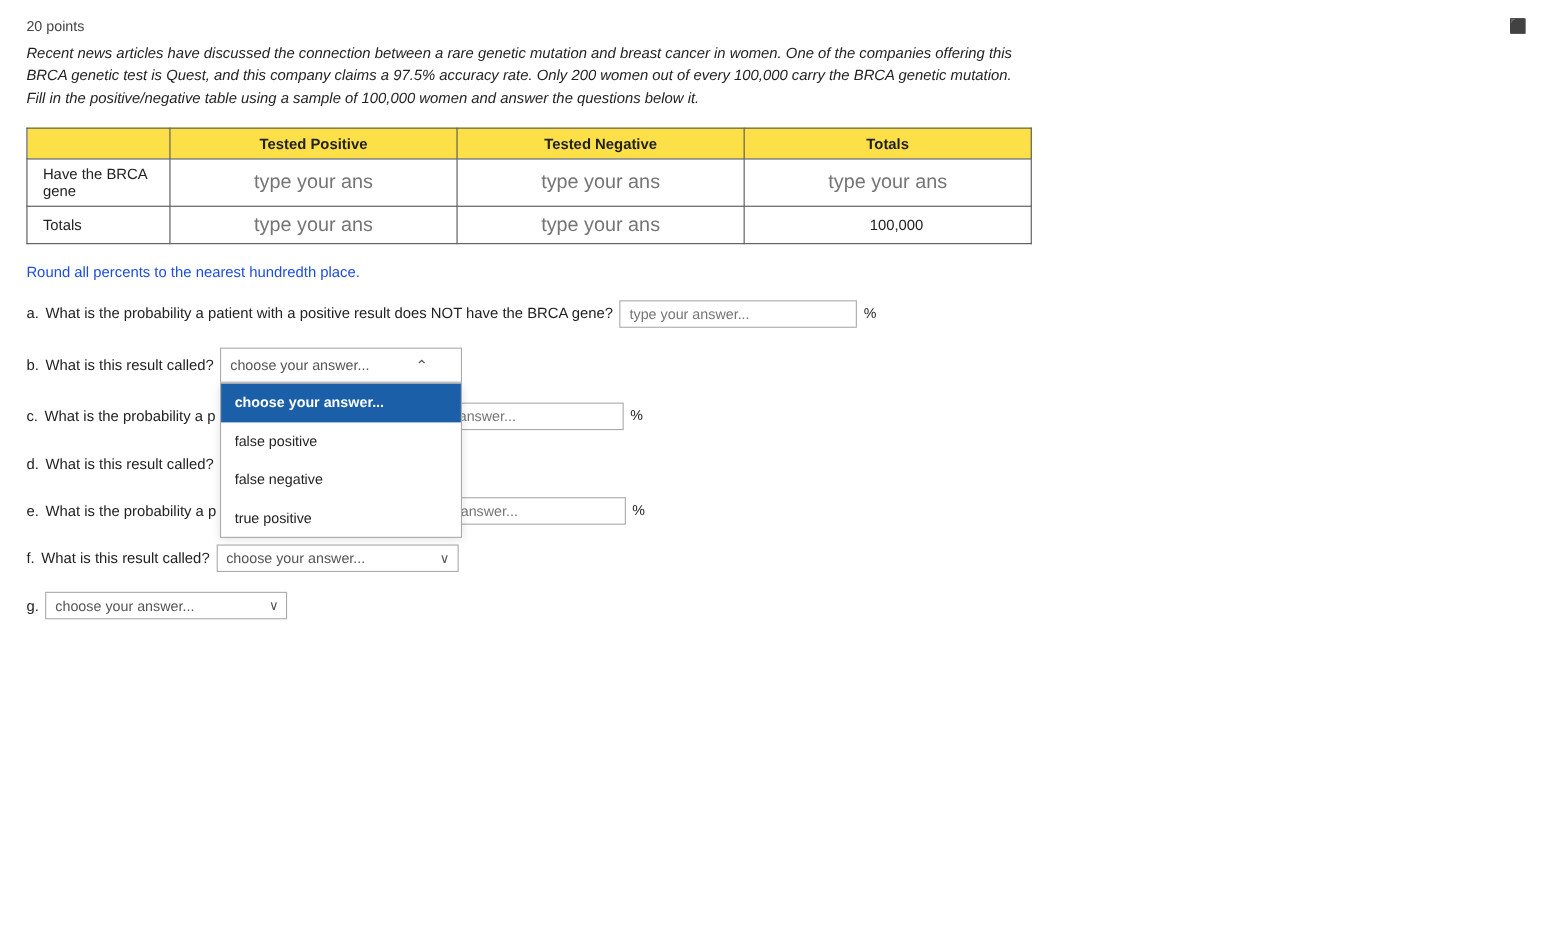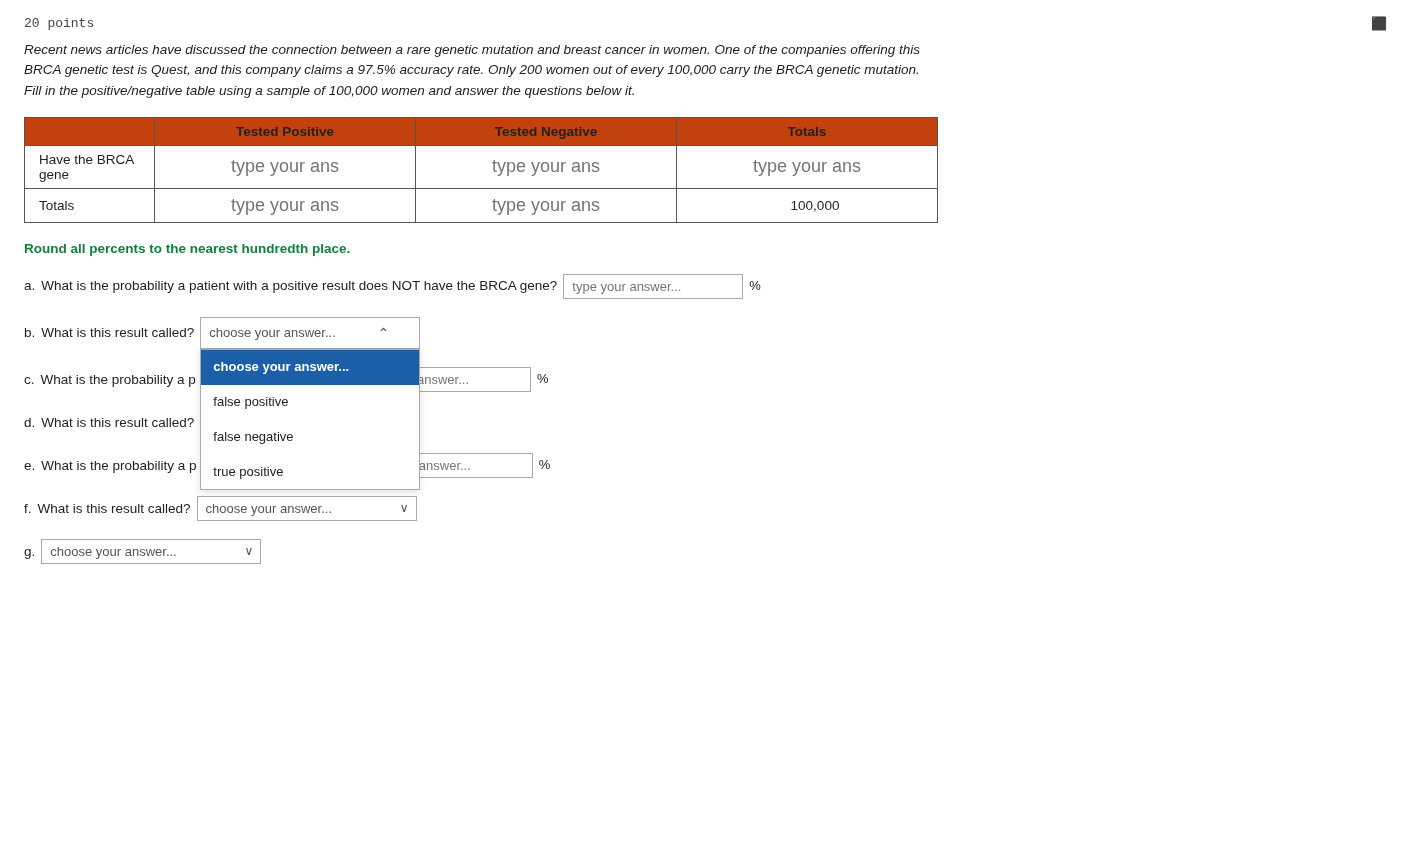--- a/index.html
+++ b/index.html
@@ -9,21 +9,20 @@
       background: #fff;
       color: #222;
       padding: 16px 24px;
     }
     .points-bar {
       display: flex;
       justify-content: space-between;
       font-size: 13px;
       color: #444;
       margin-bottom: 8px;
-      font-family: Liberation Mono, monospace;
     }
     .intro-text {
       font-size: 13.5px;
       line-height: 1.5;
       margin-bottom: 16px;
       max-width: 900px;
       font-style: italic;
     }
     
     .gene-table {
@@ -37,52 +36,52 @@
       text-align: center;
       min-width: 120px;
     }
     .gene-table td:first-child {
       text-align: left;
       font-weight: normal;
       min-width: 130px;
     }
     .gene-table th {
       font-weight: bold;
-      background: #c2410c;
+      background: #fde047;
     }
     .gene-table input[type="text"] {
       border: none;
       outline: none;
       font-size: 18px;
       color: #777;
       width: 100%;
       text-align: center;
       background: transparent;
     }
     .round-note {
-      color: #15803d;
-      font-weight: bold;
+      color: #1d4ed8;
+      font-weight: normal;
       font-size: 13.5px;
       margin-bottom: 18px;
     }
     .question-block {
       margin-bottom: 18px;
       font-size: 13.5px;
       line-height: 1.6;
       display: flex;
       align-items: center;
       flex-wrap: wrap;
       gap: 6px;
     }
     .answer-input {
       border: 1px solid #aaa;
       padding: 4px 8px;
       font-size: 13px;
       color: #777;
-      width: 180px;
+      width: 216px;
       outline: none;
     }
     .percent-label {
       font-size: 13px;
       color: #222;
     }
     
     .answer-select {
       border: 1px solid #aaa;
       padding: 4px 8px;

